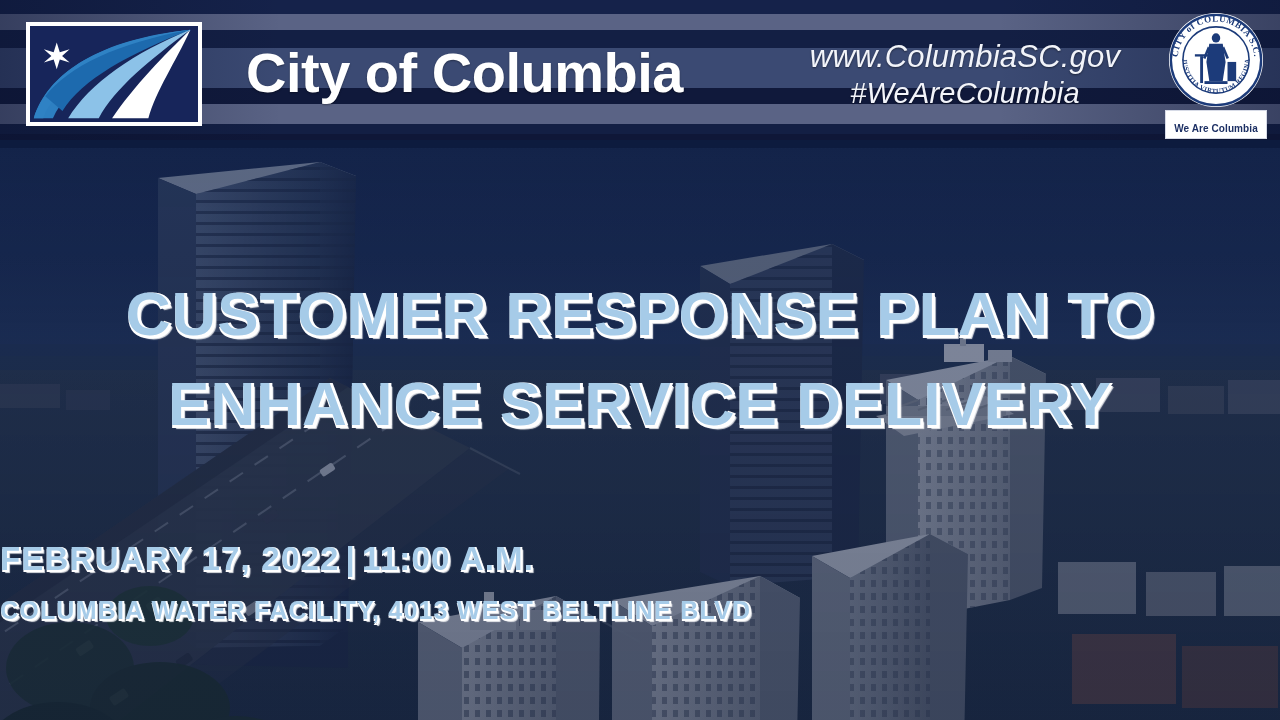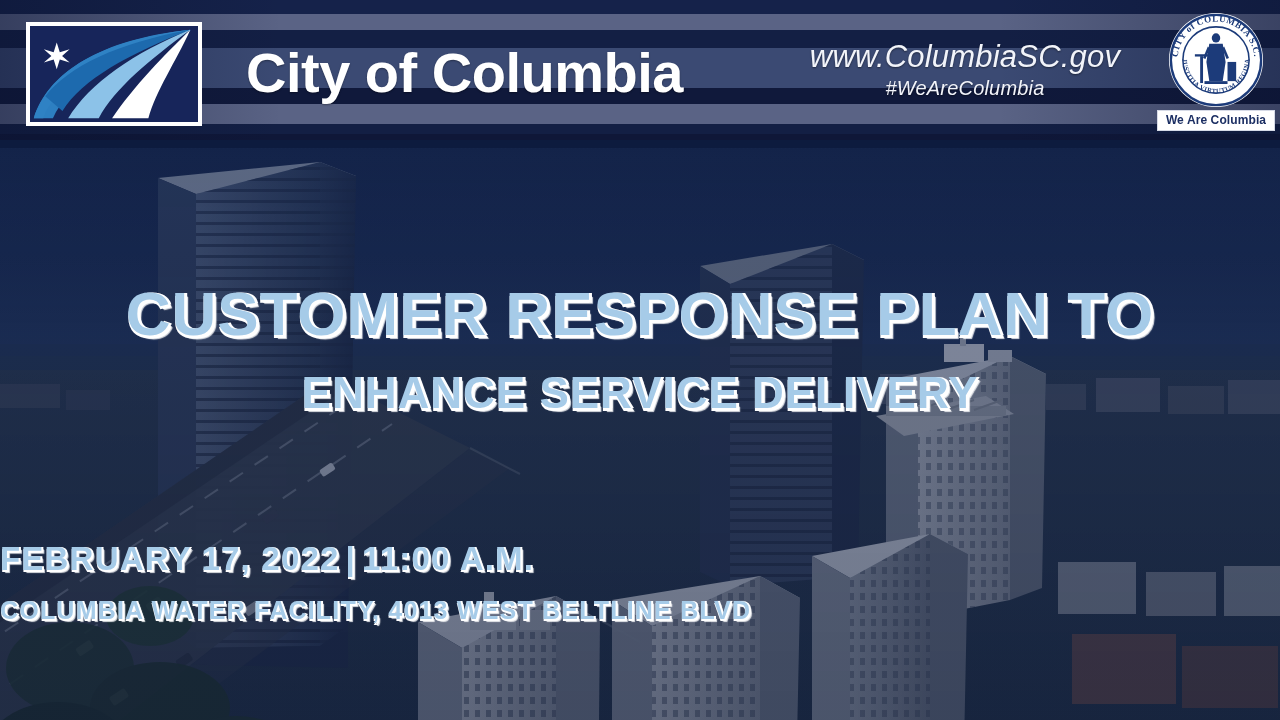--- a/index.html
+++ b/index.html
@@ -71,39 +71,39 @@
     left: 800px; top: 38px;
     width: 330px;
     text-align: center;
     z-index: 4;
     color: #f2f4fa;
     font-style: italic;
     line-height: 1.22;
     text-shadow: 0 1px 2px rgba(0,0,0,.45);
   }
   #web-url { font-size: 31px; display:block; letter-spacing:.2px; }
-  #web-tag { font-size: 20px; display:block; letter-spacing:.2px; }
+  #web-tag { font-size: 29px; display:block; letter-spacing:.2px; }
 
   
   #seal-block{
     position:absolute;
     right: 8px; top: 12px;
     width: 112px;
     z-index: 4;
     display:flex; flex-direction:column; align-items:center;
   }
   #seal { width: 96px; height: 96px; display:block; }
   #seal-banner{
     margin-top: 2px;
     background:#ffffff;
     border: 1px solid #d6dae6;
     color:#1c2f63;
-    font-size: 12px;
+    font-size: 10px;
     font-weight: bold;
-    padding: 3px 8px 4px;
+    padding: 13px 8px 4px;
     letter-spacing:.1px;
     white-space:nowrap;
     line-height:1;
   }
 
   
   #photo {
     position: absolute;
     left: 0; top: 148px;
     width: 1280px; height: 572px;
@@ -136,21 +136,21 @@
     text-shadow:
       3px 3px 0 #ffffff,
       3px 0 0 #ffffff,
       0 3px 0 #ffffff,
       4px 4px 1px rgba(255,255,255,.85);
     white-space: nowrap;
     font-stretch: condensed;
     margin-top: 8px;
   }
   #headline-1 { top: 122px; font-size: 62px; }
-  #headline-2 { top: 212px; font-size: 44px; }
+  #headline-2 { top: 212px; font-size: 62px; }
 
   .subline {
     position: absolute;
     width: 1280px;
     text-align: left;
     color: #a6cbe8;
     font-weight: bold;
     letter-spacing: 1.2px;
     text-shadow:
       2px 2px 0 #ffffff,

